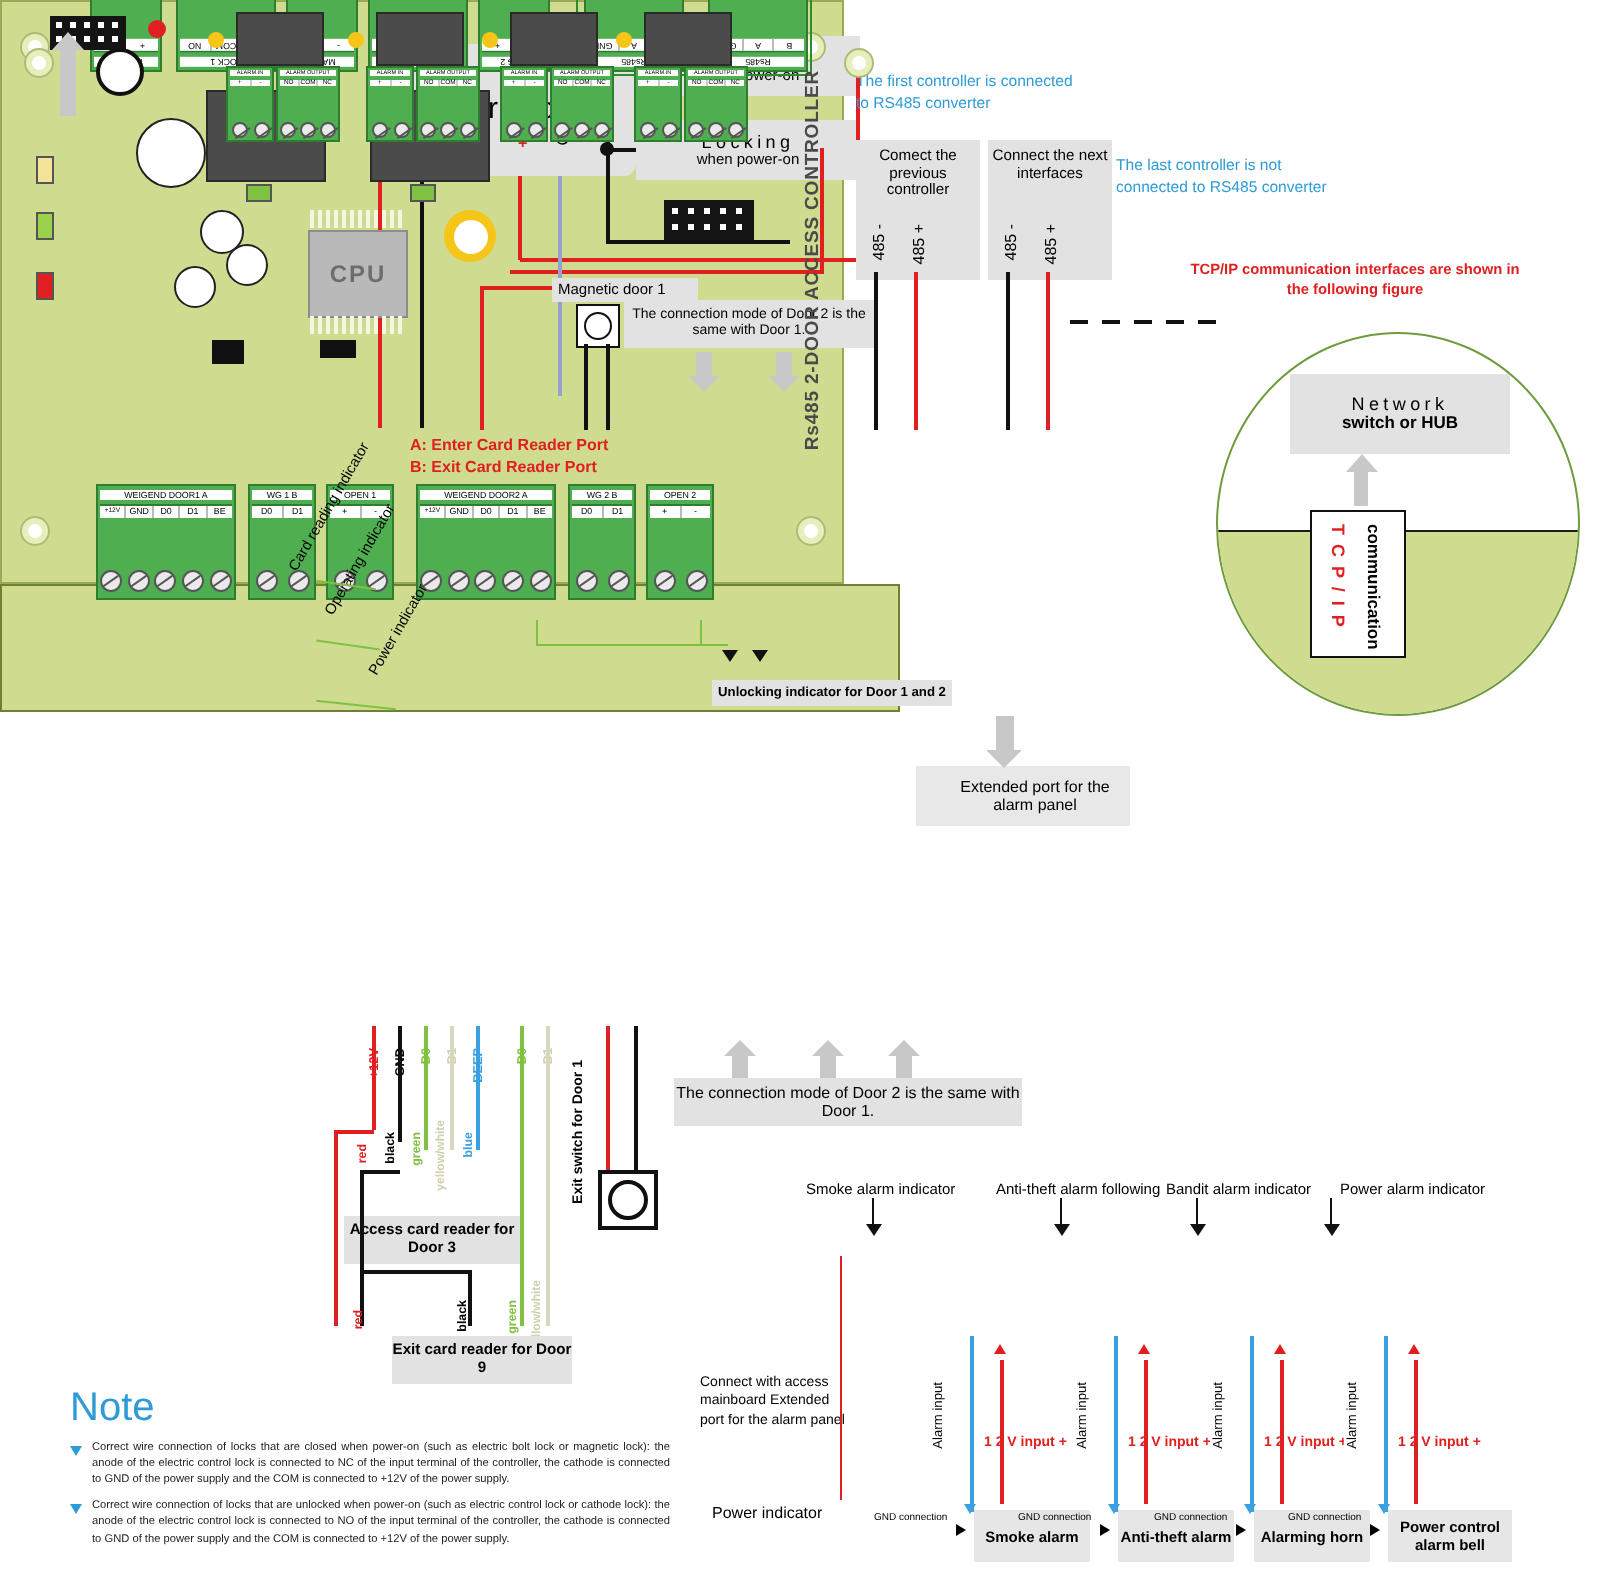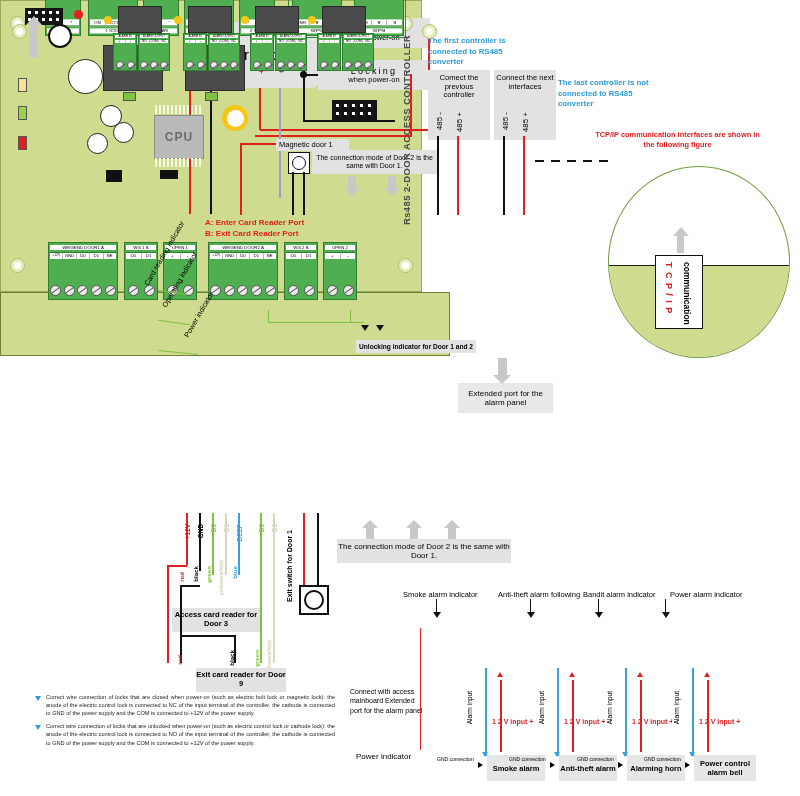--- a/index.html
+++ b/index.html
@@ -2,22 +2,22 @@
 <html><head>
 <meta charset="utf-8">
 <style>
   html,body{margin:0;padding:0;background:#fff;}
   body{width:800px;height:796px;position:relative;overflow:hidden;
        font-family:"Liberation Sans",sans-serif;color:#000;}
   .abs{position:absolute;}
   
   .greybox{background:#e2e2e2;color:#000;display:flex;align-items:center;
            justify-content:center;text-align:center;line-height:1.15;}
-  .greybox.lt{background:#e8e8e8;}
-  .note-blue{color:#2e9bd6;font-weight:bold;}
+  .greybox.lt{background:#e8e8e8;padding-left:12px;}
+  .note-blue{color:#2e9bd6;font-weight:normal;}
   .redb{color:#e02020;font-weight:bold;}
   .vert{writing-mode:vertical-rl;transform:rotate(180deg);white-space:nowrap;}
   .vert-d{writing-mode:vertical-rl;white-space:nowrap;}
   .rot180{transform:rotate(180deg);}
   .spaced{letter-spacing:2.2px;}
   .wr{position:absolute;background:#e02020;}
   .wk{position:absolute;background:#111;}
   .wg{position:absolute;background:#7fc241;}
   .wy{position:absolute;background:#d8d8c0;}
   .wb{position:absolute;background:#3aa0e0;}
@@ -158,20 +158,24 @@
 <div class="wk" style="left:437px;top:136px;width:1.6px;height:79px;"></div>
 <div class="wr" style="left:457px;top:136px;width:1.8px;height:79px;"></div>
 <div class="wk" style="left:503px;top:136px;width:1.6px;height:79px;"></div>
 <div class="wr" style="left:523px;top:136px;width:1.8px;height:79px;"></div>
 
 <div class="abs" style="left:535px;top:160px;width:75px;height:2px;
             background:repeating-linear-gradient(to right,#111 0 9px,transparent 9px 16px);"></div>
 
 <div id="bubble" class="abs">
   <div class="half"></div>
+  <div class="abs greybox" style="left:36px;top:20px;width:110px;height:40px;flex-direction:column;">
+    <span class="spaced" style="font-size:9px;">Network</span>
+    <span style="font-size:8.5px;font-weight:bold;">switch or HUB</span>
+  </div>
   <div class="bigarrow" style="left:68px;top:68px;width:7px;height:18px;">
     <div class="head" style="left:-4.5px;top:-8px;border-left:8px solid transparent;
          border-right:8px solid transparent;border-bottom:9px solid #c8c8c8;"></div>
   </div>
   <div class="tcpbox" style="left:46px;top:88px;width:46px;height:72px;">
     <div class="abs vert-d redb" style="left:8px;top:6px;font-size:9px;letter-spacing:1px;">T C P / I P</div>
     <div class="abs vert-d" style="left:26px;top:6px;font-size:8.5px;font-weight:bold;">communication</div>
   </div>
 </div>
 
@@ -698,20 +702,21 @@
 </div>
 <div class="abs" style="left:644px;top:756px;font-size:5px;">
   <span>GND connection</span>
 </div>
 <div class="abs rar" style="left:685px;top:762px;"></div>
 <div class="abs devbox" style="left:694px;top:755px;width:62px;height:26px;">
   <span>Power control alarm bell</span>
 </div>
 
 <div id="note" class="abs">
+  <h2>Note</h2>
   <div class="nitem">
     <div class="ntri"></div>
     <p>Correct wire connection of locks that are closed when power-on (such as electric bolt lock or magnetic lock): the anode of the electric control lock is connected to NC of the input terminal of the controller, the cathode is connected to GND of the power supply and the COM is connected to +12V of the power supply.</p>
   </div>
   <div class="nitem">
     <div class="ntri"></div>
     <p>Correct wire connection of locks that are unlocked when power-on (such as electric control lock or cathode lock): the anode of the electric control lock is connected to NO of the input terminal of the controller, the cathode is connected to GND of the power supply and the COM is connected to +12V of the power supply.</p>
   </div>
 </div>
 

